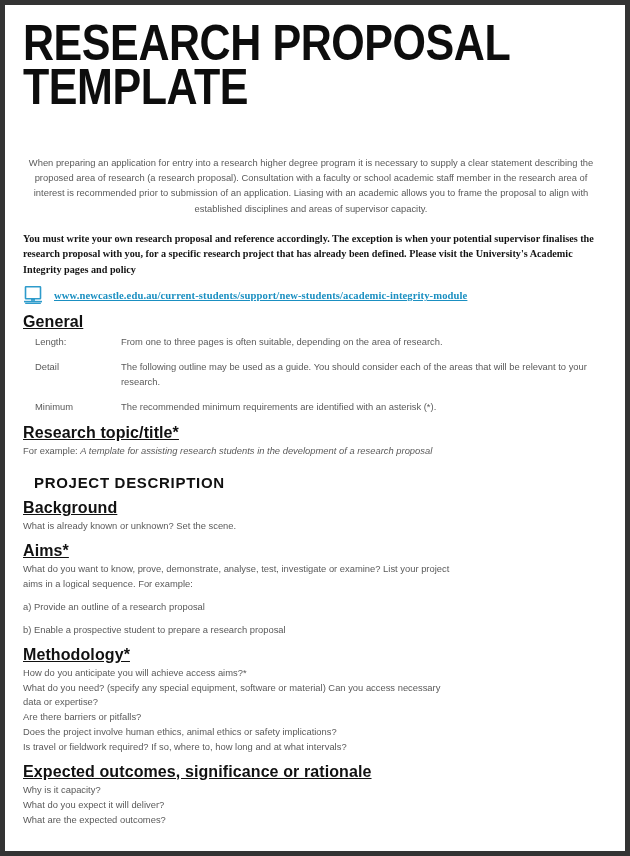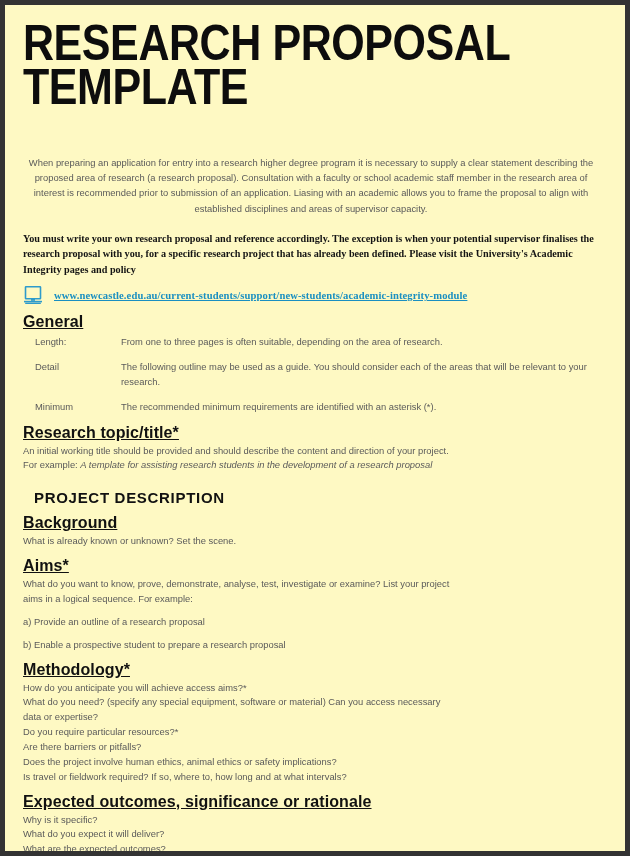--- a/index.html
+++ b/index.html
@@ -11,21 +11,21 @@
     width: 630px;
     height: 856px;
     overflow: hidden;
     font-family: "Liberation Sans", sans-serif;
   }
   .page-frame {
     box-sizing: border-box;
     width: 630px;
     height: 856px;
     border: 5px solid #333333;
-    background: #fef9c3;
+    background: #ffffff;
     overflow: hidden;
     position: relative;
   }
   .page-inner {
     box-sizing: border-box;
     padding: 12px 18px 0 13px;
   }
 
   
   .doc-title {
@@ -166,43 +166,41 @@
         <div class="gen-label">Detail</div>
         <div class="gen-desc">The following outline may be used as a guide. You should consider each of the areas that will be relevant to your research.</div>
       </div>
       <div class="gen-row">
         <div class="gen-label">Minimum</div>
         <div class="gen-desc">The recommended minimum requirements are identified with an asterisk (*).</div>
       </div>
     </div>
 
     <div class="h-bold">Research topic/title*</div>
-    <div class="line">An initial working title should be provided and should describe the content and direction of your project.</div>
     <div class="line">
       <span>For example:</span>
       <span class="italic">A template for assisting research students in the development of a research proposal</span>
     </div>
 
     <div class="h-caps">PROJECT DESCRIPTION</div>
 
     <div class="h-bold">Background</div>
     <div class="line">What is already known or unknown? Set the scene.</div>
 
     <div class="h-bold">Aims*</div>
     <div class="line narrow">What do you want to know, prove, demonstrate, analyse, test, investigate or examine? List your project aims in a logical sequence. For example:</div>
     <div class="line spaced-before">a) Provide an outline of a research proposal</div>
     <div class="line spaced-before">b) Enable a prospective student to prepare a research proposal</div>
 
     <div class="h-bold">Methodology*</div>
     <div class="line">How do you anticipate you will achieve access aims?*</div>
     <div class="line narrow">What do you need? (specify any special equipment, software or material) Can you access necessary data or expertise?</div>
-    <div class="line">Do you require particular resources?*</div>
     <div class="line">Are there barriers or pitfalls?</div>
     <div class="line">Does the project involve human ethics, animal ethics or safety implications?</div>
     <div class="line">Is travel or fieldwork required? If so, where to, how long and at what intervals?</div>
 
     <div class="h-bold">Expected outcomes, significance or rationale</div>
-    <div class="line">Why is it specific?</div>
+    <div class="line">Why is it capacity?</div>
     <div class="line">What do you expect it will deliver?</div>
     <div class="line">What are the expected outcomes?</div>
 
   </div>
 </div>
 
 </body></html>

